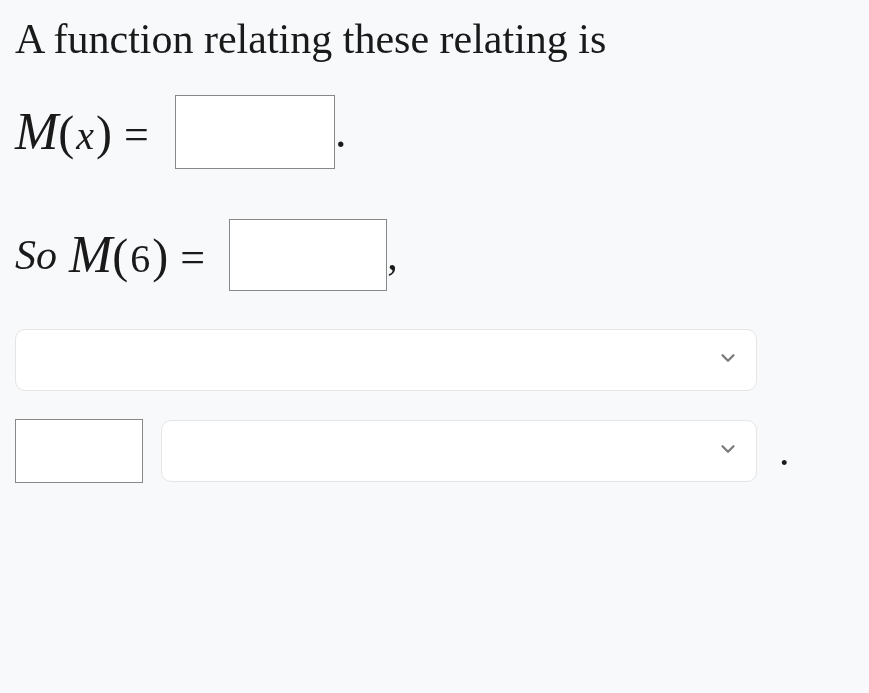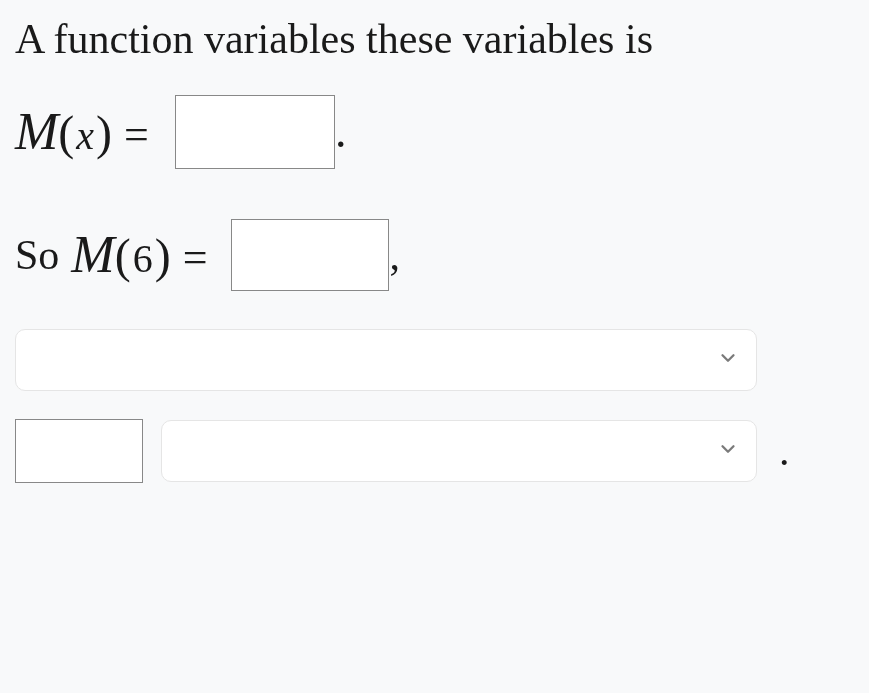--- a/index.html
+++ b/index.html
@@ -116,36 +116,37 @@
       font-size: 40px;
       padding: 0 2px;
     }
     .eq {
       font-size: 44px;
       margin: 0 12px;
     }
     .so-text {
       font-size: 42px;
       margin-right: 12px;
+      font-style: italic;
     }
     .meaning-text {
       font-size: 42px;
       margin-left: 6px;
     }
     .comma {
       font-size: 42px;
     }
     .dot-after {
       font-size: 46px;
     }
   </style>
 </head>
 <body>
 
-<div class="line1">A function variables these variables is</div>
+<div class="line1">A function relating these relating is</div>
 
 <div class="line2">
   <span class="mx-expr">
     <span class="math-italic big-m">M</span>
     <span class="paren">(</span>
     <span class="math-italic var-x">x</span>
     <span class="paren">)</span>
     <span class="eq">=</span>
   </span>
   <input type="text" class="input-box input-box-1" value="" style="">

